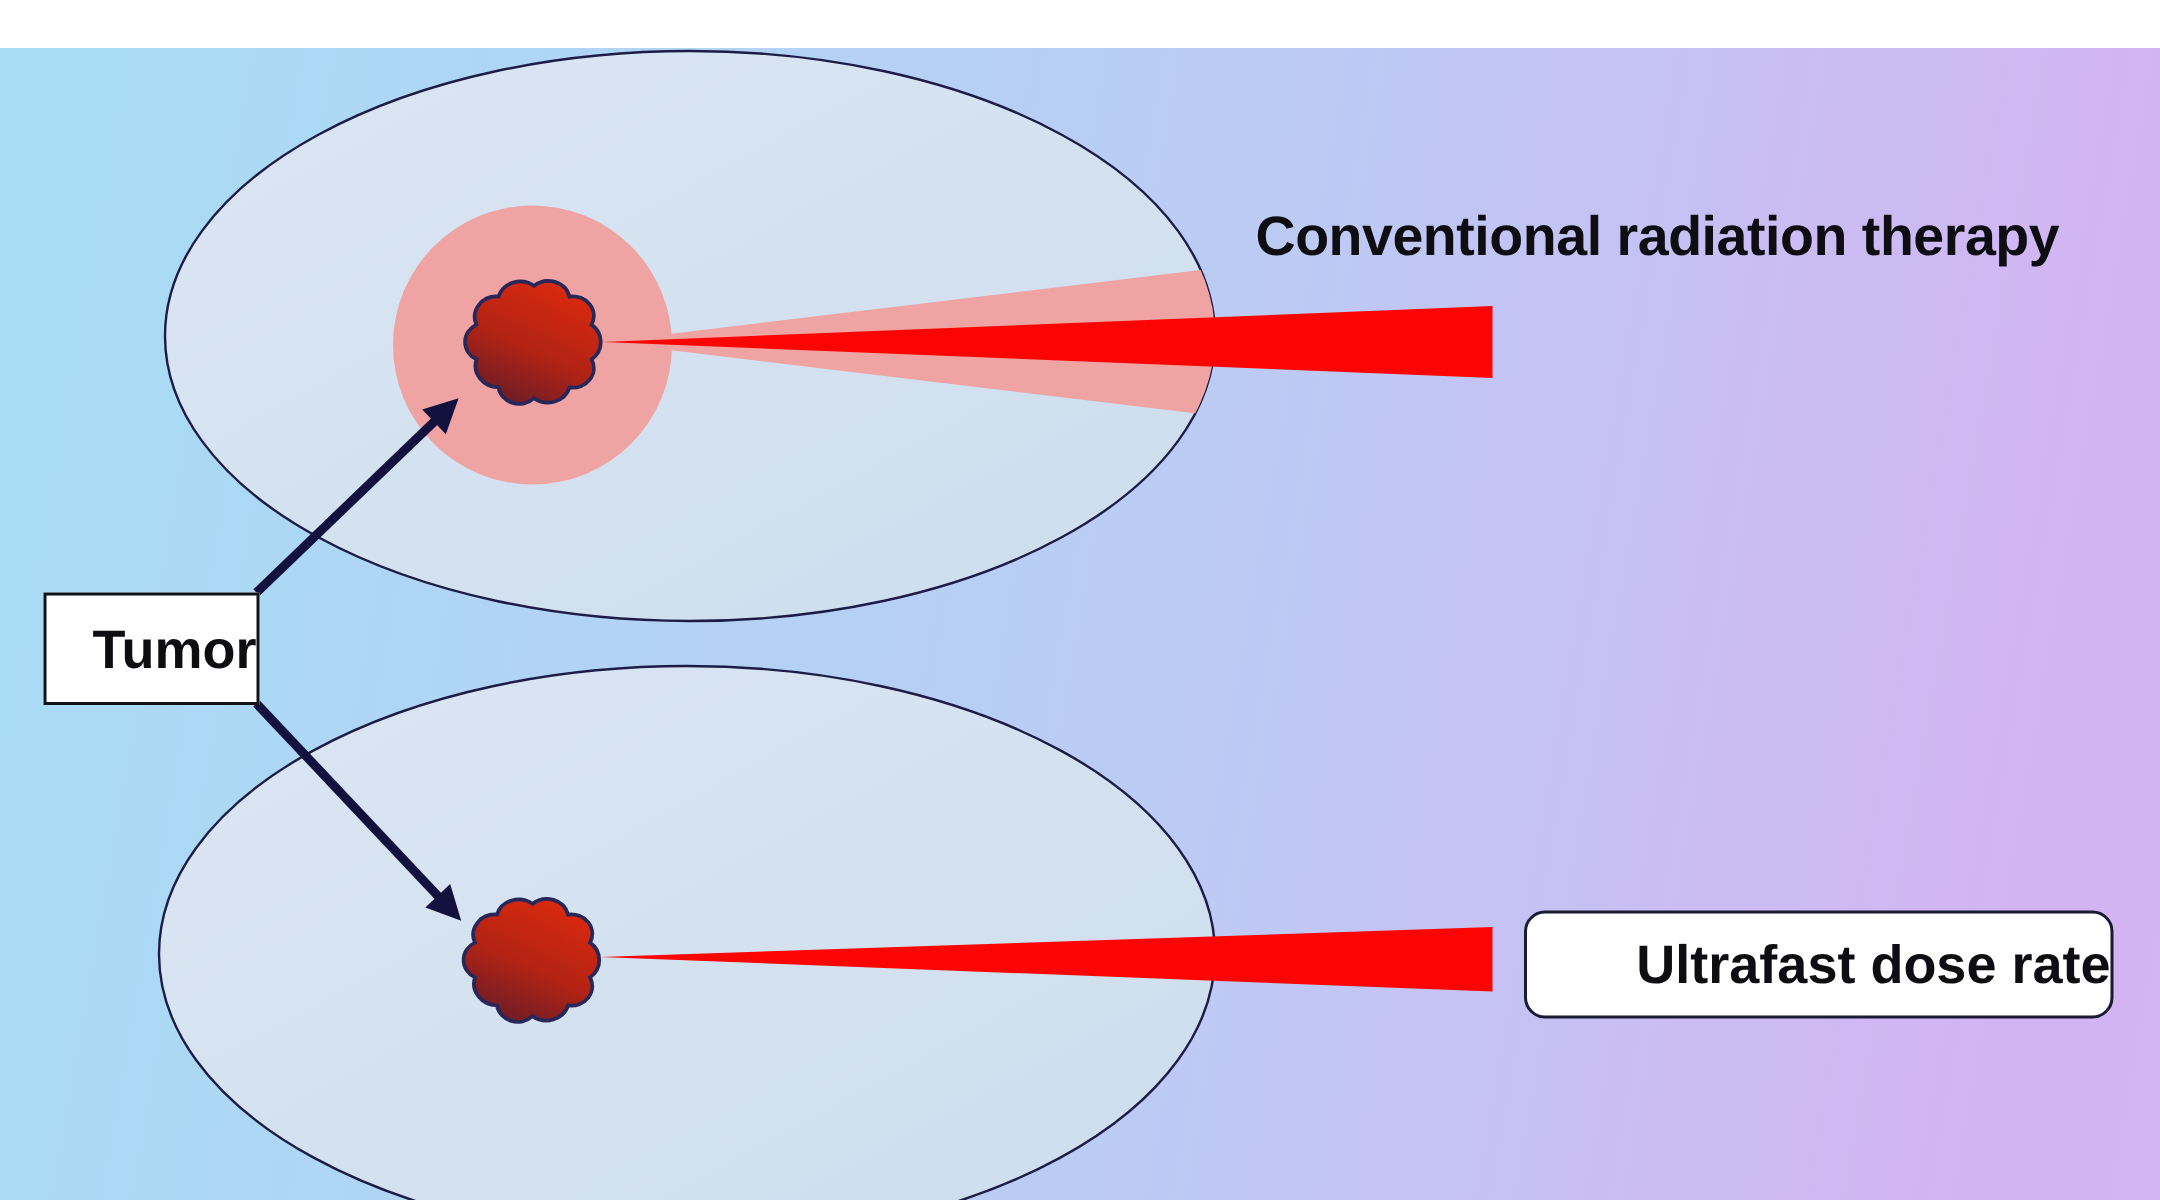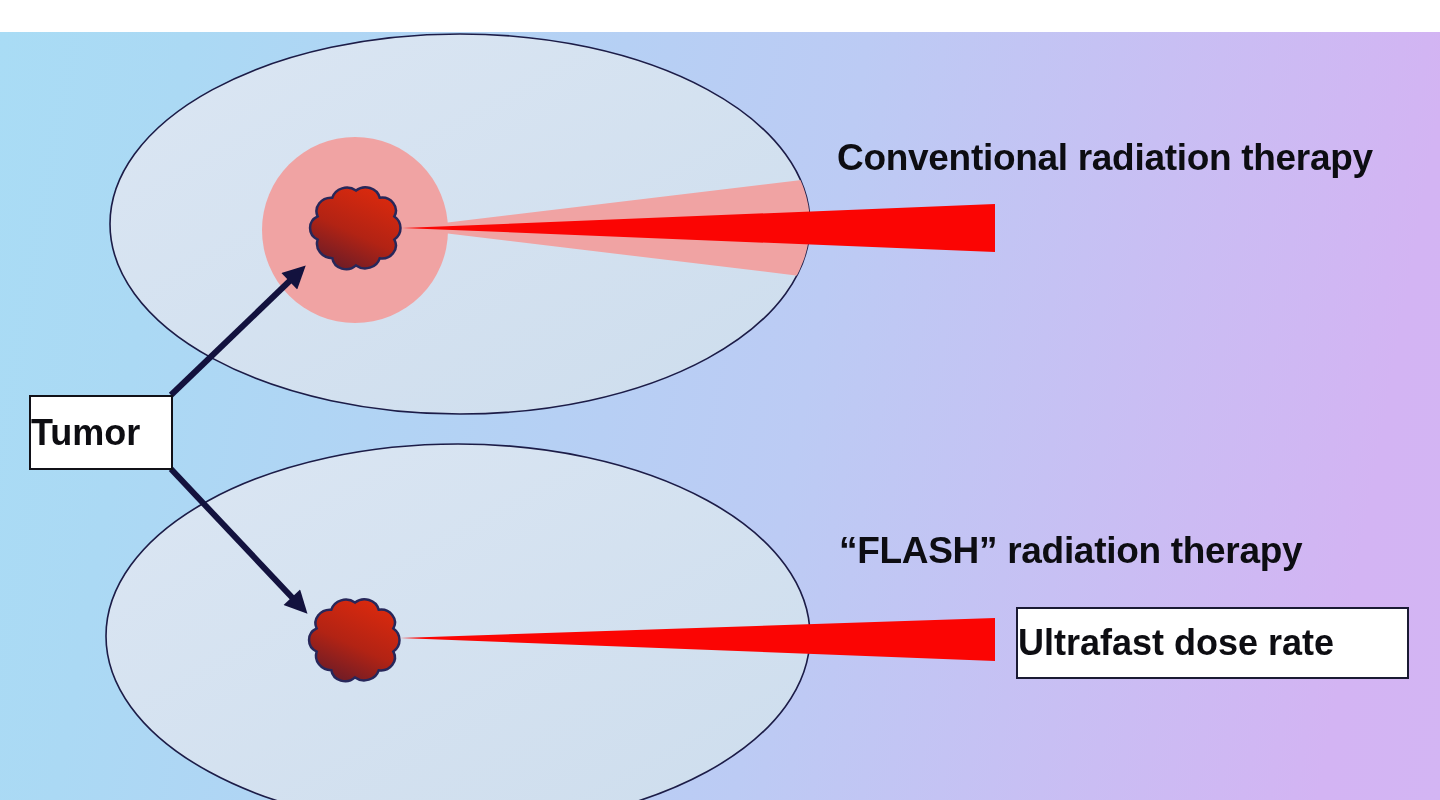--- a/index.html
+++ b/index.html
@@ -32,28 +32,28 @@
   }
   .title-conventional { left: 837px; top: 105px; }
   .title-flash { left: 839px; top: 498px; }
 
   .label-box {
     position: absolute;
     background: #ffffff;
     border: 2px solid #111118;
     display: flex;
     align-items: center;
-    justify-content: flex-start;
+    justify-content: flex-end;
     font-size: 36px;
     font-weight: 700;
     color: #0d0d12;
     white-space: nowrap;
   }
   .tumor-box { left: 29px; top: 363px; width: 144px; height: 75px; }
-  .ultrafast-box { left: 1016px; top: 575px; width: 393px; height: 72px; border-color: #1a1a33; }
+  .ultrafast-box { left: 1016px; top: 575px; width: 393px; height: 72px; border-color: #1a1a33; border-radius: 14px; }
 </style>
 </head>
 <body>
 
 <div class="scene">
 
   <svg class="diagram" viewBox="0 0 1440 800">
     <defs>
       <linearGradient id="tissueGrad" x1="0" y1="0" x2="1" y2="1">
         <stop offset="0%" stop-color="#dbe6f3"></stop>
@@ -111,21 +111,20 @@
                A 13 13 0 0 1 -21.16 -29.12
                A 13.5 13.5 0 0 1 0 -36 Z" fill="url(#tumorGrad)" stroke="#27275a" stroke-width="2.5" vector-effect="non-scaling-stroke"></path>
     </g>
 
     <line x1="171" y1="363" x2="300" y2="239" stroke="#13123e" stroke-width="6" marker-end="url(#arrowhead)"></line>
     <line x1="171" y1="437" x2="302" y2="576" stroke="#13123e" stroke-width="6" marker-end="url(#arrowhead)"></line>
   </svg>
 
   <div class="title title-conventional">Conventional radiation therapy</div>
 
-  <div class="title title-flash">“FLASH” radiation therapy</div>
 
   <div class="label-box tumor-box">
     <span>Tumor</span>
   </div>
 
   <div class="label-box ultrafast-box">
     <span>Ultrafast dose rate</span>
   </div>
 
 </div>

